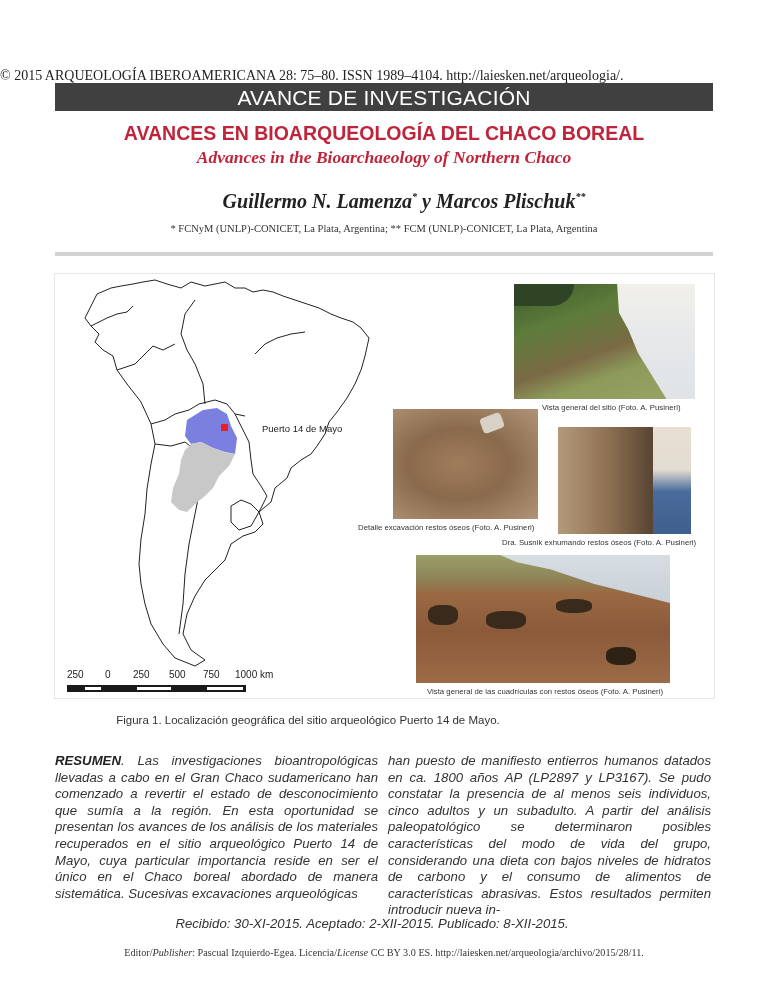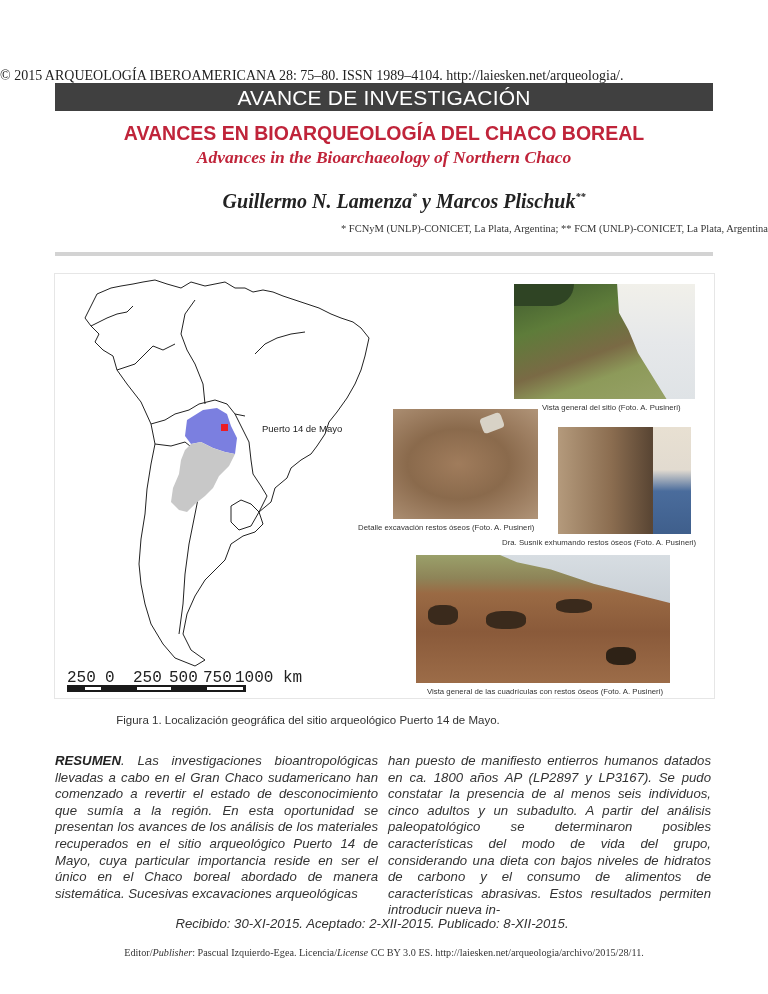--- a/index.html
+++ b/index.html
@@ -5,27 +5,27 @@
   html, body { margin:0; padding:0; background:#ffffff; }
   body { width:768px; height:994px; position:relative; overflow:hidden; font-family:"Liberation Serif", serif; color:#222; }
   .abs { position:absolute; }
   .header-line { left:0; width:768px; top:68px; text-align:left; font-size:14px; color:#222; }
   .section-bar { left:55px; top:83px; width:658px; height:28px; background:#404040; text-align:center; }
   .section-bar span { font-family:"Liberation Sans", sans-serif; color:#fff; font-size:21px; line-height:29px; letter-spacing:0.2px; }
   .title { left:0; width:768px; top:122px; text-align:center; font-family:"Liberation Sans", sans-serif; font-weight:bold; color:#c0243a; font-size:19.5px; }
   .subtitle { left:0; width:768px; top:147px; text-align:center; font-style:italic; font-weight:bold; color:#c0243a; font-size:17.5px; }
   .authors { left:0; width:768px; top:190px; text-align:center; font-style:italic; font-weight:bold; font-size:20px; color:#222;padding-left:20px; }
   .authors sup { font-size:10px; vertical-align:super; }
-  .affil { left:0; width:768px; top:223px; text-align:right; font-size:10.5px; color:#333; }
+  .affil { left:0; width:768px; top:223px; text-align:center; font-size:10.5px; color:#333; }
   .rule { left:55px; top:252px; width:658px; height:4px; background:#d3d3d3; }
   .figure-frame { left:54px; top:273px; width:659px; height:424px; border:1px solid #e6e6e6; background:#fff; }
   .photo { position:absolute; }
   .photo-caption { position:absolute; font-family:"Liberation Sans", sans-serif; font-size:7.8px; color:#333; white-space:nowrap; }
   .map-label { position:absolute; font-family:"Liberation Sans", sans-serif; font-size:9.5px; color:#222; }
-  .scale-label { position:absolute; font-family:Liberation Mono, monospace; font-size:16px; color:#222; }
+  .scale-label { position:absolute; font-family:Liberation Sans, sans-serif; font-size:10px; color:#222; }
   .fig-caption { left:0; width:616px; top:714px; text-align:center; font-family:"Liberation Sans", sans-serif; font-size:11.5px; color:#333; }
   .col { top:753px; width:323px; font-family:"Liberation Sans", sans-serif; font-style:italic; font-size:13.2px; line-height:16.6px; color:#333; text-align:justify; }
   .col b { color:#222; }
   .dates { left:0; width:744px; top:916px; text-align:center; font-family:"Liberation Sans", sans-serif; font-style:italic; font-size:13.2px; color:#333; }
   .footer { left:0; width:768px; top:947px; text-align:center; font-size:10.2px; color:#333; }
 </style>
 </head>
 <body>
 
 <div class="abs header-line">© 2015 ARQUEOLOGÍA IBEROAMERICANA 28: 75–80. ISSN 1989–4104. http://laiesken.net/arqueologia/.</div>

